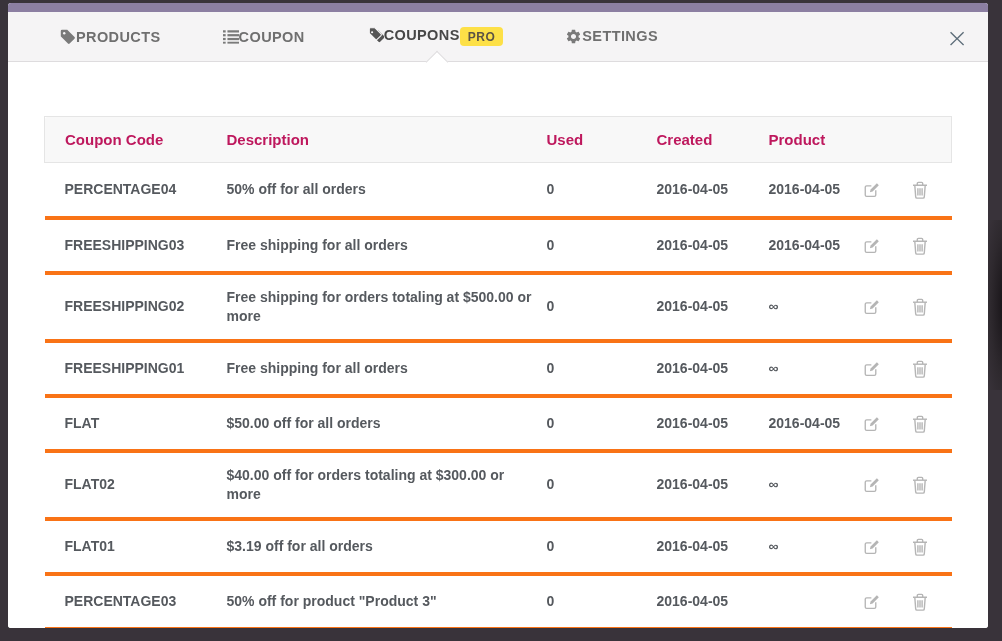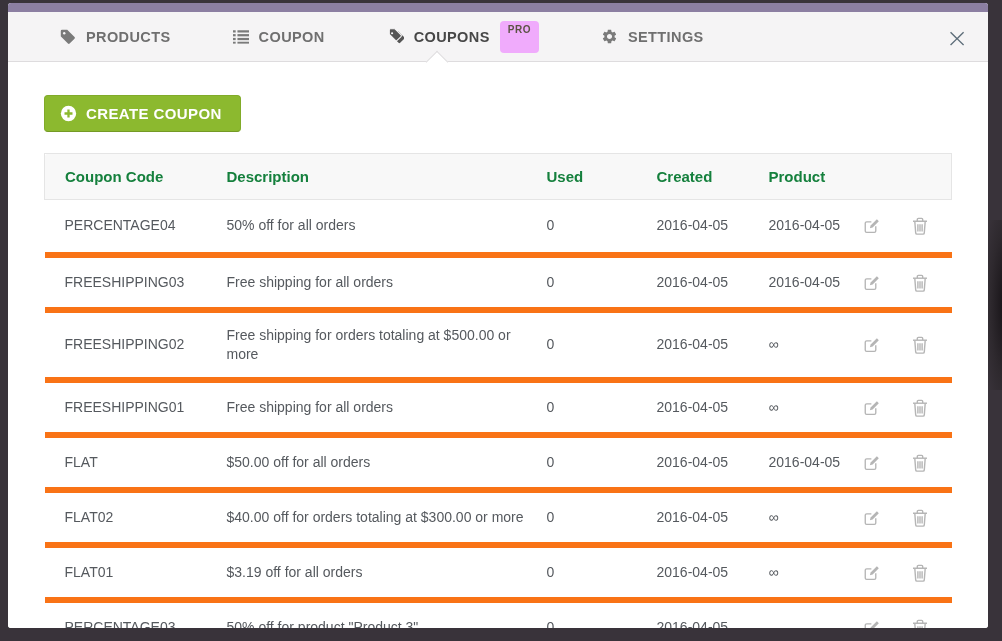--- a/index.html
+++ b/index.html
@@ -20,30 +20,30 @@
     background: #ffffff; border-radius: 3px; overflow: hidden;
     display: flex; flex-direction: column;
   }
   .accent-bar { height: 9px; background: #8c7fa2; flex: 0 0 auto; }
   .tabs-bar {
     position: relative; flex: 0 0 auto; height: 50px; background: #f5f4f5;
     border-bottom: 1px solid #dedcde;
     display: flex; align-items: center; padding-left: 52px;
   }
   .tab {
-    display: flex; align-items: center; gap: 10px; margin-right: 62px;
+    display: flex; margin-right: 62px;
     color: #6f6f6f; font-size: 14.5px; font-weight: bold; letter-spacing: 0.4px;
     cursor: pointer; user-select: none;
   }
   .tab .tab-icon { display: inline-flex; color: #7a7a7a; }
   .tab.active { color: #474747; }
   .tab.active .tab-icon { color: #555555; }
   .pro-badge {
-    background: #f0abfc; color: #5c5345; font-size: 10px; font-weight: bold;
-    letter-spacing: 0.5px; padding: 4px 8px 18px; border-radius: 4px; line-height: 1;
+    background: #fde047; color: #5c5345; font-size: 12px; font-weight: bold;
+    letter-spacing: 0.5px; padding: 4px 8px 3px; border-radius: 4px; line-height: 1;
   }
   .close-btn {
     position: absolute; right: 14px; top: 8px; width: 34px; height: 34px;
     display: flex; align-items: center; justify-content: center;
     color: #5d6d79; font-size: 27px; font-weight: 300; cursor: pointer;
     font-family: "DejaVu Sans", sans-serif; line-height: 1;
   }
   .tab-notch {
     position: absolute; left: 421px; bottom: -1px; width: 16px; height: 16px;
     background: #ffffff; border-top: 1px solid #dedcde; border-left: 1px solid #dedcde;
@@ -54,28 +54,28 @@
     display: inline-flex; align-items: center; gap: 9px;
     background: #8cb92f; border: 1px solid #81ab29; border-bottom-color: #749a25;
     color: #ffffff; font-family: inherit;
     font-size: 15px; font-weight: bold; letter-spacing: 0.4px;
     padding: 9px 18px 9px 15px; border-radius: 4px; cursor: pointer;
   }
   .coupon-table { width: 100%; border-collapse: collapse; margin-top: 21px; table-layout: fixed; }
   .coupon-table thead th {
     background: #f8f8f8; border: 1px solid #e5e5e5;
     border-right: none; border-left: none;
-    font-size: 15px; font-weight: bold; color: #15803d; text-align: left;
+    font-size: 15px; font-weight: bold; color: #be185d; text-align: left;
     height: 46px; vertical-align: middle; padding: 0 10px 0 0;
   }
   .coupon-table thead th:first-child { border-left: 1px solid #e5e5e5; padding-left: 20px; border-top-left-radius: 3px; }
   .coupon-table thead th:last-child { border-right: 1px solid #e5e5e5; }
   .coupon-table tbody td {
-    border-bottom: 6px solid #f97316; font-size: 14px; color: #55595e;
-    height: 55px; vertical-align: middle; padding: 13px 10px 13px 0; line-height: 19px;
+    border-bottom: 4px solid #f97316; font-size: 14px; color: #55595e;
+    height: 55px; vertical-align: middle; padding: 13px 10px 13px 0; line-height: 19px; font-weight: bold;
   }
   .coupon-table tbody td:first-child { padding-left: 20px; }
   .col-code { width: 182px; }
   .col-desc { width: 320px; }
   .col-used { width: 110px; }
   .col-created { width: 112px; }
   .col-expires { width: 92px; }
   .col-actions { width: auto; }
   .cell-actions { text-align: right; white-space: nowrap; padding-right: 24px !important; }
   .icon-btn {
@@ -138,29 +138,20 @@
           </svg>
       </span>
       <span>SETTINGS</span>
     </div>
 
     <div class="close-btn">×</div>
     <div class="tab-notch"></div>
   </div>
 
   <div class="content">
-    <button class="create-btn">
-      <span style="display:inline-flex;">
-        <svg width="17" height="17" viewBox="0 0 20 20">
-            <circle cx="10" cy="10" r="9" fill="#ffffff"></circle>
-            <path d="M10 5.3v9.4M5.3 10h9.4" stroke="#8cb92f" stroke-width="2.7"></path>
-          </svg>
-      </span>
-      <span>CREATE COUPON</span>
-    </button>
 
     <table class="coupon-table">
       <colgroup>
         <col class="col-code">
           <col class="col-desc">
           <col class="col-used">
         <col class="col-created">
           <col class="col-expires">
           <col class="col-actions">
       </colgroup>

